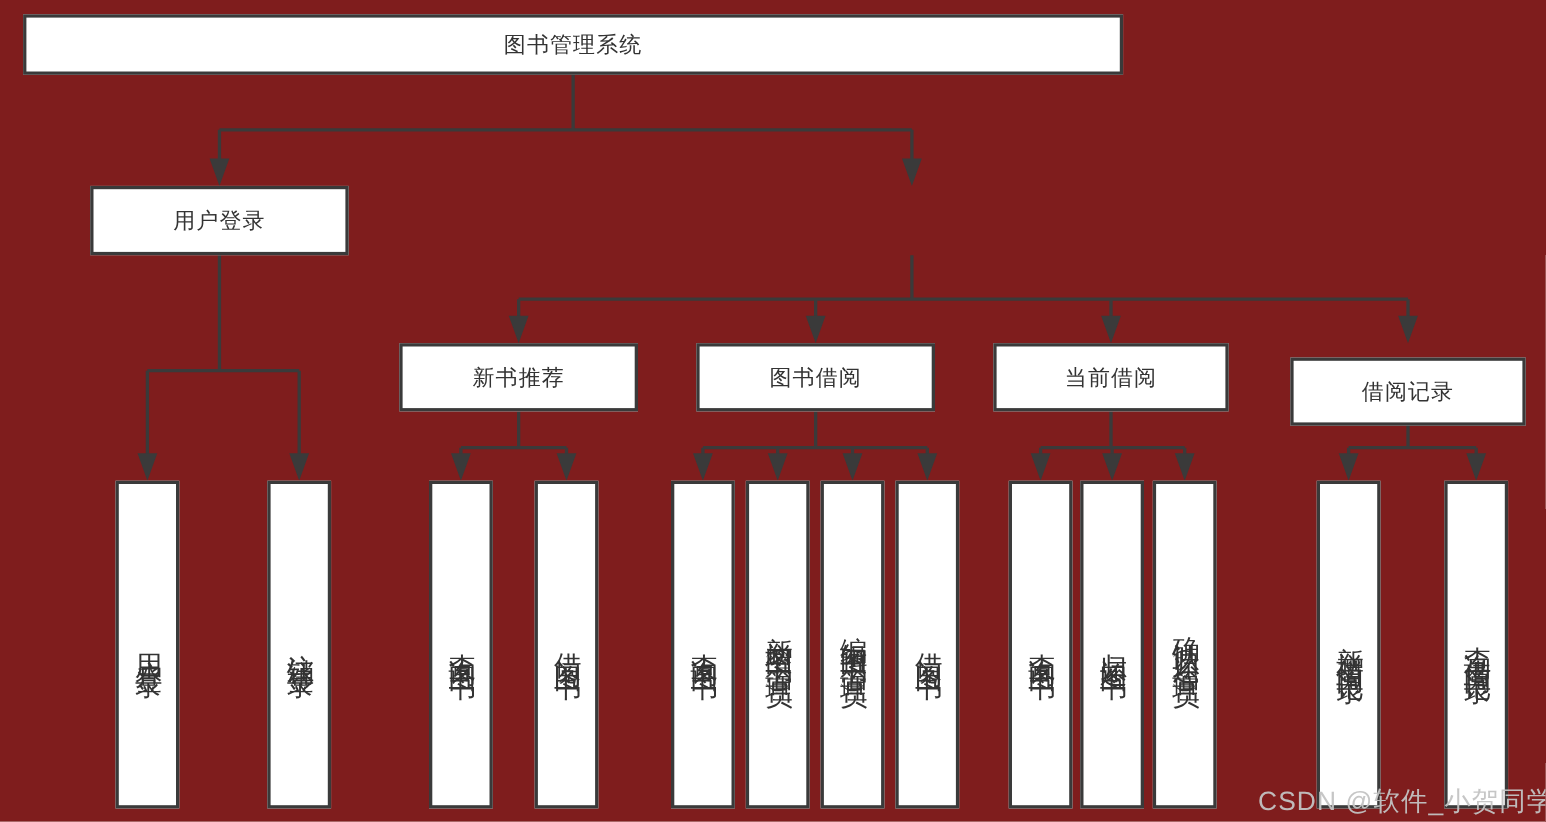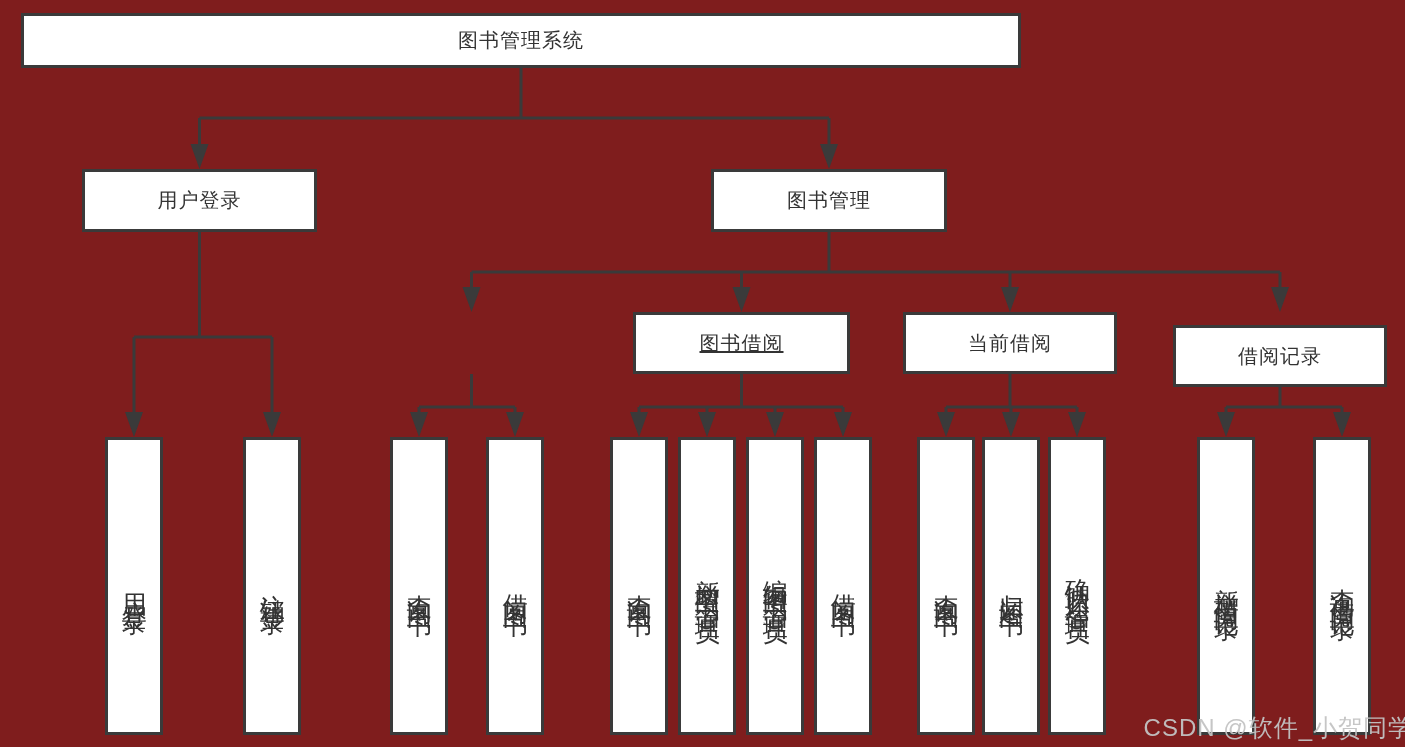--- a/index.html
+++ b/index.html
@@ -31,21 +31,21 @@
     justify-content: center;
     color: #333333;
     z-index: 2;
   }
   .hbox { font-size: 20px; letter-spacing: 1px; }
   .root  { left: 21px;   top: 13px;  width: 1000px; height: 55px; }
   .n-user { left: 82px;  top: 169px; width: 235px;  height: 63px; }
   .n-mgmt { left: 711px; top: 169px; width: 236px;  height: 63px; }
   .l3 { top: 312px; height: 62px; }
   .n-newbook { left: 363px;  width: 217px; }
-  .n-borrow  { left: 633px;  width: 217px; text-decoration: underline; }
+  .n-borrow  { left: 633px;  width: 217px; }
   .n-current { left: 903px;  width: 214px; justify-content: center; }
   .n-records { left: 1173px; width: 214px; margin-top: 13px; }
   .vbox {
     top: 437px;
     width: 58px;
     height: 298px;
   }
   .vbox span {
     writing-mode: vertical-rl;
     font-size: 25px;
@@ -123,24 +123,24 @@
     </g>
   </svg>
 
   <div class="node hbox root">
     <span>图书管理系统</span>
   </div>
 
   <div class="node hbox n-user">
     <span>用户登录</span>
   </div>
-  <div class="node hbox n-mgmt">
-    <span>图书管理</span>
+
+  <div class="node hbox l3 n-newbook">
+    <span>新书推荐</span>
   </div>
-
   <div class="node hbox l3 n-borrow">
     <span>图书借阅</span>
   </div>
   <div class="node hbox l3 n-current">
     <span>当前借阅</span>
   </div>
   <div class="node hbox l3 n-records">
     <span>借阅记录</span>
   </div>
 

